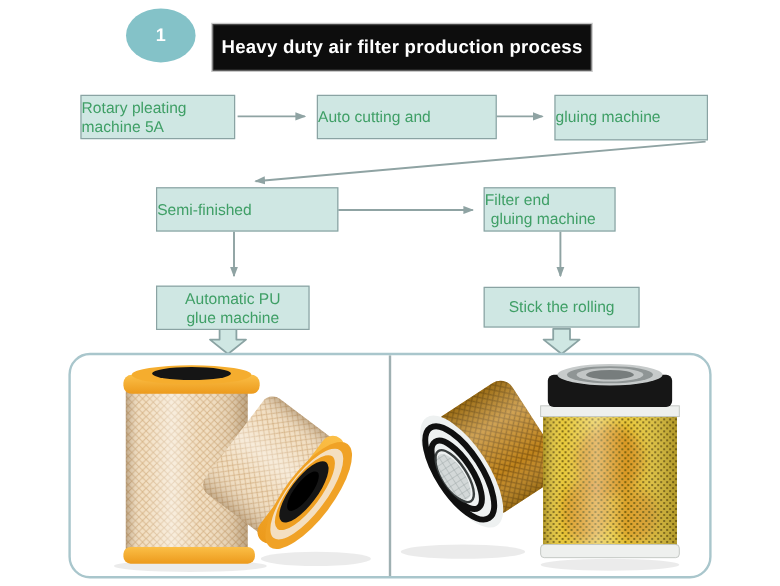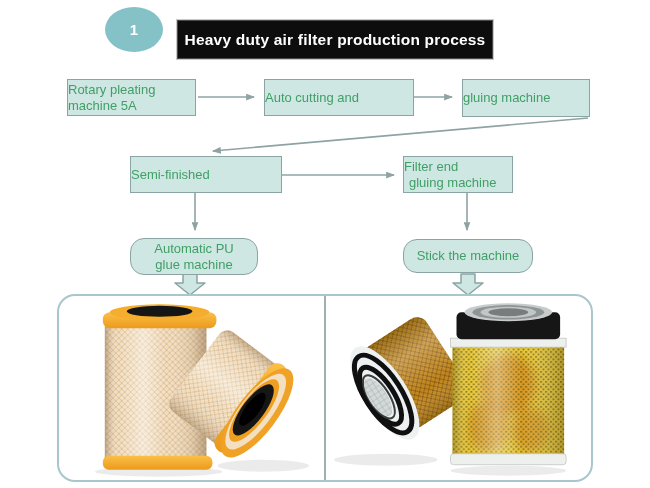--- a/index.html
+++ b/index.html
@@ -22,21 +22,21 @@
     color:#ffffff; font-size:15.5px; font-weight:bold; letter-spacing:0.2px;
   }
   
   .flow-box {
     position:absolute; box-sizing:border-box;
     background:#cfe7e3; border:1.5px solid #8aa3a3;
     color:#3f9f66; font-size:13px; line-height:16px;
     display:flex; flex-direction:column; justify-content:center;
     padding-right:4px;
   }
-  .flow-box.centered { padding-left:4px; text-align:center;border-radius:14px; }
+  .flow-box.centered { padding-left:4px; text-align:center; }
   .flow-box span { display:block; }
   .flow-box span.indent { padding-left:5px; }
   
   #connectors { position:absolute; left:0; top:0; pointer-events:none; }
   
   .product-panel {
     position:absolute; left:57px; top:294px; width:536px; height:188px;
     box-sizing:border-box; border:2px solid #a9c6cc; border-radius:18px;
     background:#ffffff; display:flex; overflow:hidden;
   }
@@ -91,21 +91,21 @@
   </div>
   <div class="flow-box" style="left:403px;top:156px;width:110px;height:37px">
     <span>Filter end</span>
     <span class="indent">gluing machine</span>
   </div>
   <div class="flow-box centered" style="left:130px;top:238px;width:128px;height:37px">
     <span>Automatic PU</span>
     <span>glue machine</span>
   </div>
   <div class="flow-box centered" style="left:403px;top:239px;width:130px;height:34px">
-    <span>Stick the machine</span>
+    <span>Stick the rolling</span>
   </div>
 
   <div class="product-panel">
 
     <div class="panel-half">
       <svg viewBox="0 0 266 184" preserveAspectRatio="xMidYMid meet">
         <defs>
           <pattern id="meshCreamL" width="6" height="6" patternUnits="userSpaceOnUse">
             <rect width="6" height="6" fill="#f2dfc2"></rect>
             <path d="M0,6 L6,0 M0,0 L6,6" stroke="#d8b78c" stroke-width="0.8"></path>

